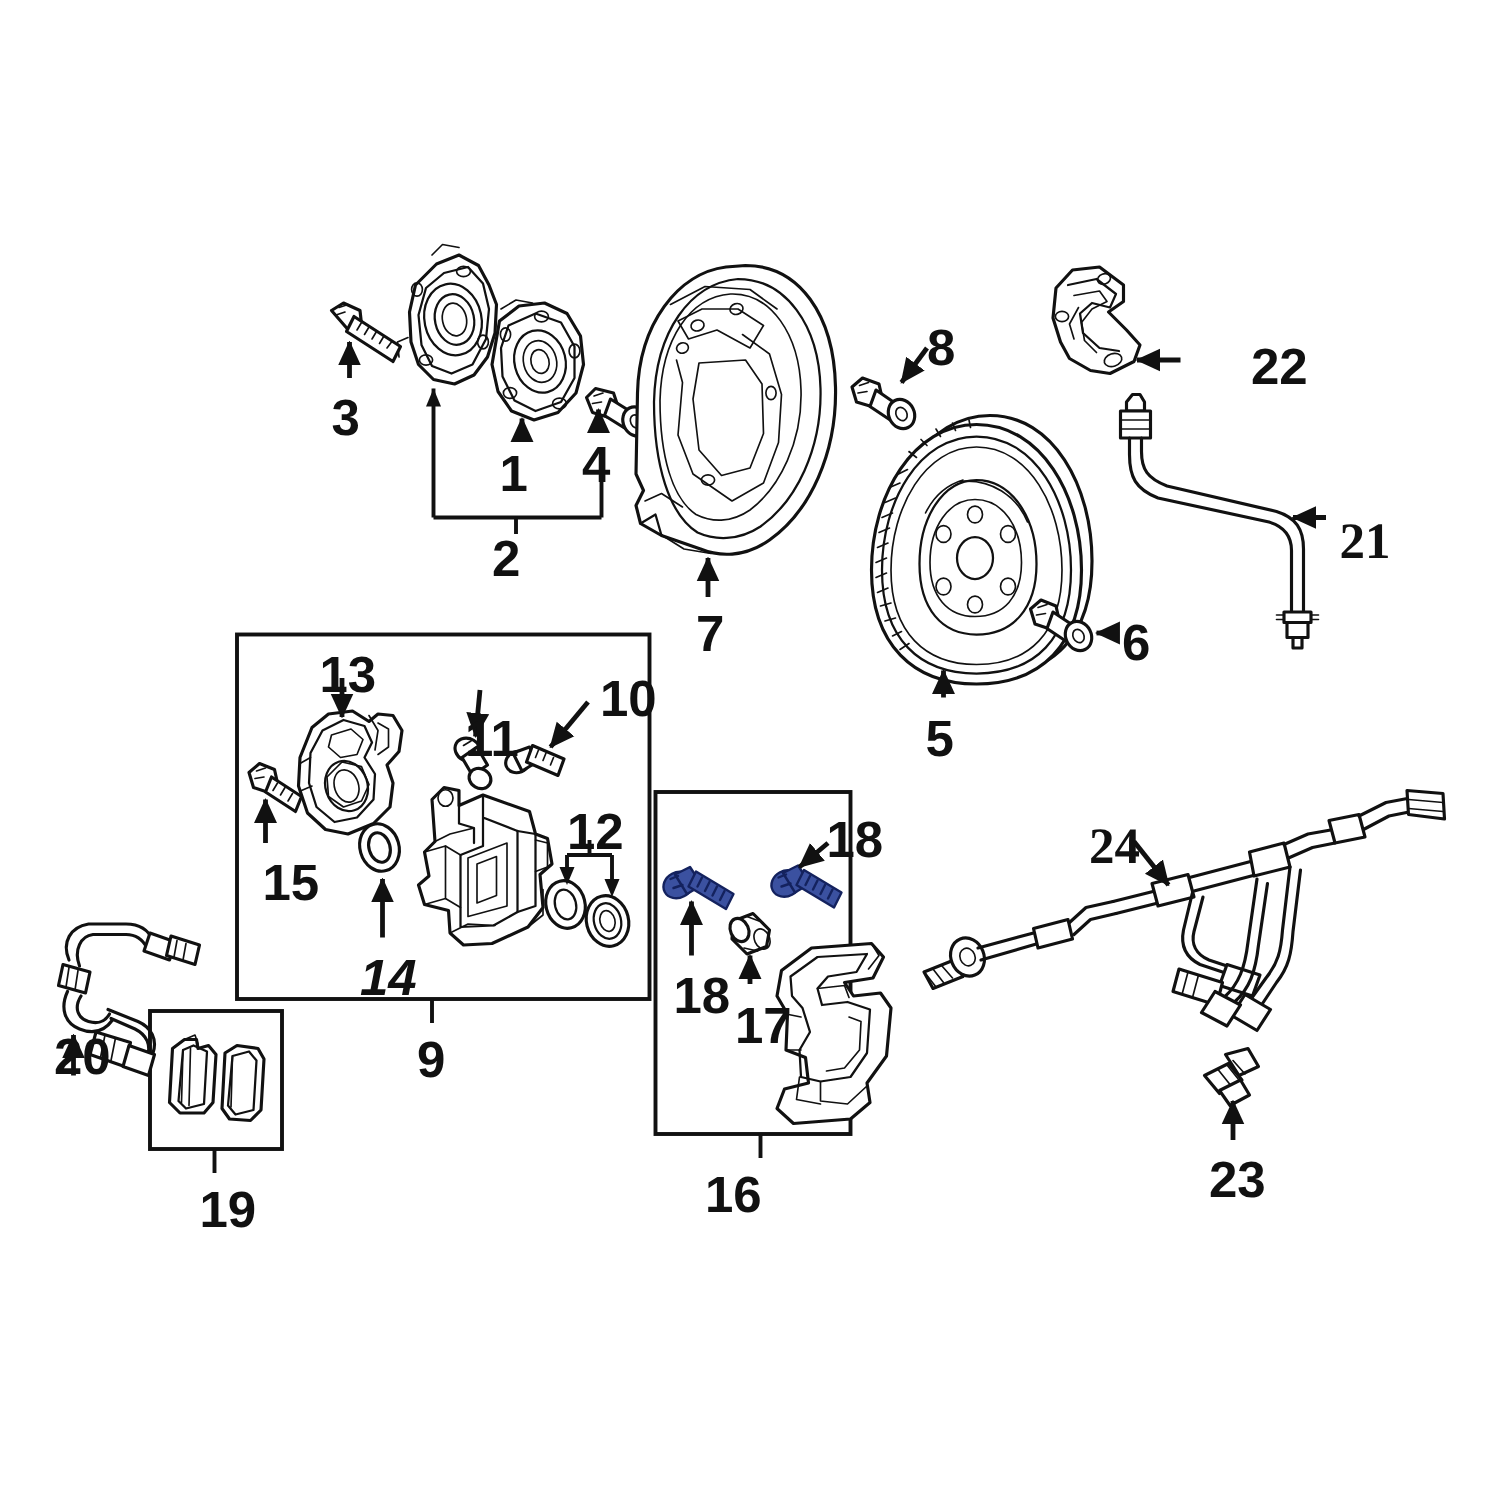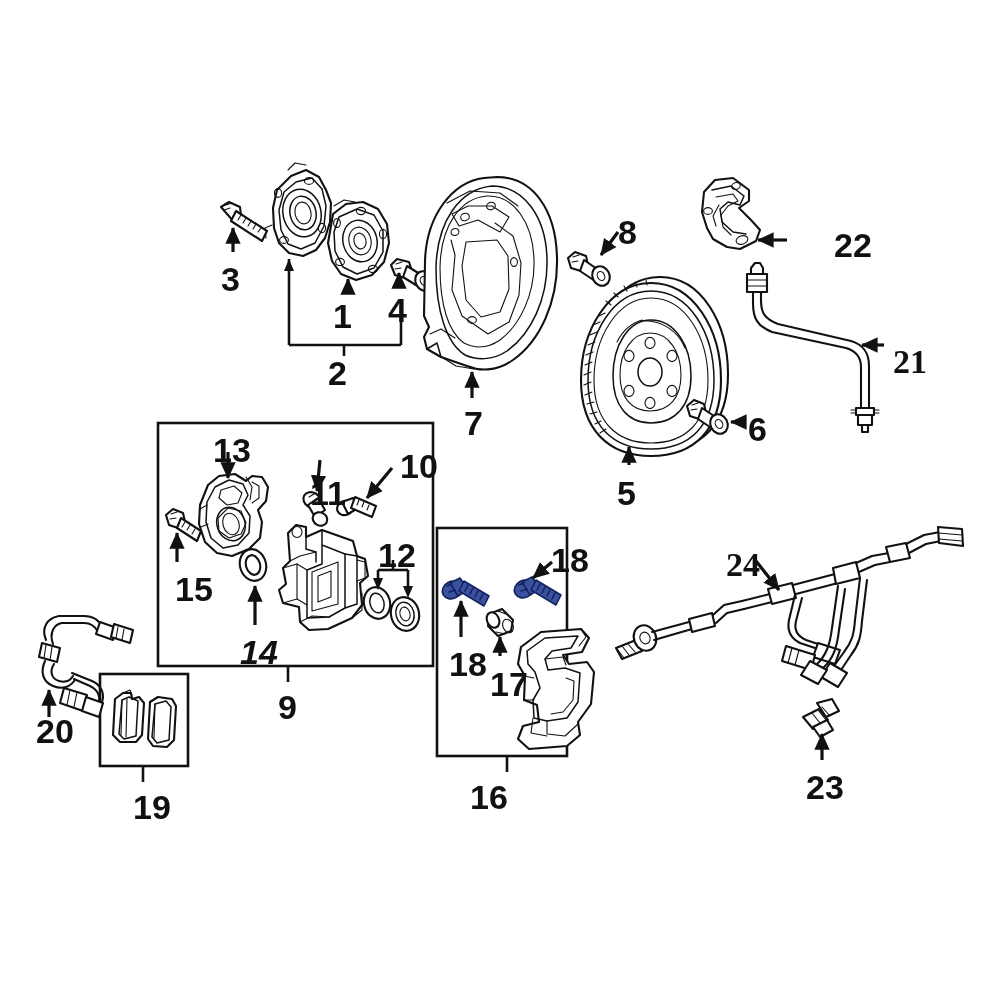--- a/index.html
+++ b/index.html
@@ -442,20 +442,20 @@
     <div class="callout-label" style="left:310px;top:441px;margin-top:35px;">11</div>
     <div class="callout-label" style="left:378px;top:538px;">12</div>
     <div class="callout-label" style="left:213px;top:433px;">13</div>
     <div class="callout-label" style="left:240px;top:635px;font-style:italic;">14</div>
     <div class="callout-label" style="left:175px;top:572px;">15</div>
     <div class="callout-label" style="left:470px;top:780px;">16</div>
     <div class="callout-label" style="left:490px;top:667px;">17</div>
     <div class="callout-label" style="left:551px;top:543px;">18</div>
     <div class="callout-label" style="left:449px;top:647px;">18</div>
     <div class="callout-label" style="left:133px;top:790px;">19</div>
-    <div class="callout-label" style="left:36px;top:714px;text-align:right;">20</div>
+    <div class="callout-label" style="left:36px;top:688px;text-align:right;">20</div>
     <div class="callout-label" style="left:893px;top:345px;font-family:Liberation Serif, serif;">21</div>
     <div class="callout-label" style="left:795px;top:228px;margin-left:39px;">22</div>
     <div class="callout-label" style="left:806px;top:770px;text-align:right;">23</div>
     <div class="callout-label" style="left:726px;top:548px;font-family:Liberation Serif, serif;">24</div>
   </div>
 
 </div>
 
 </body></html>

